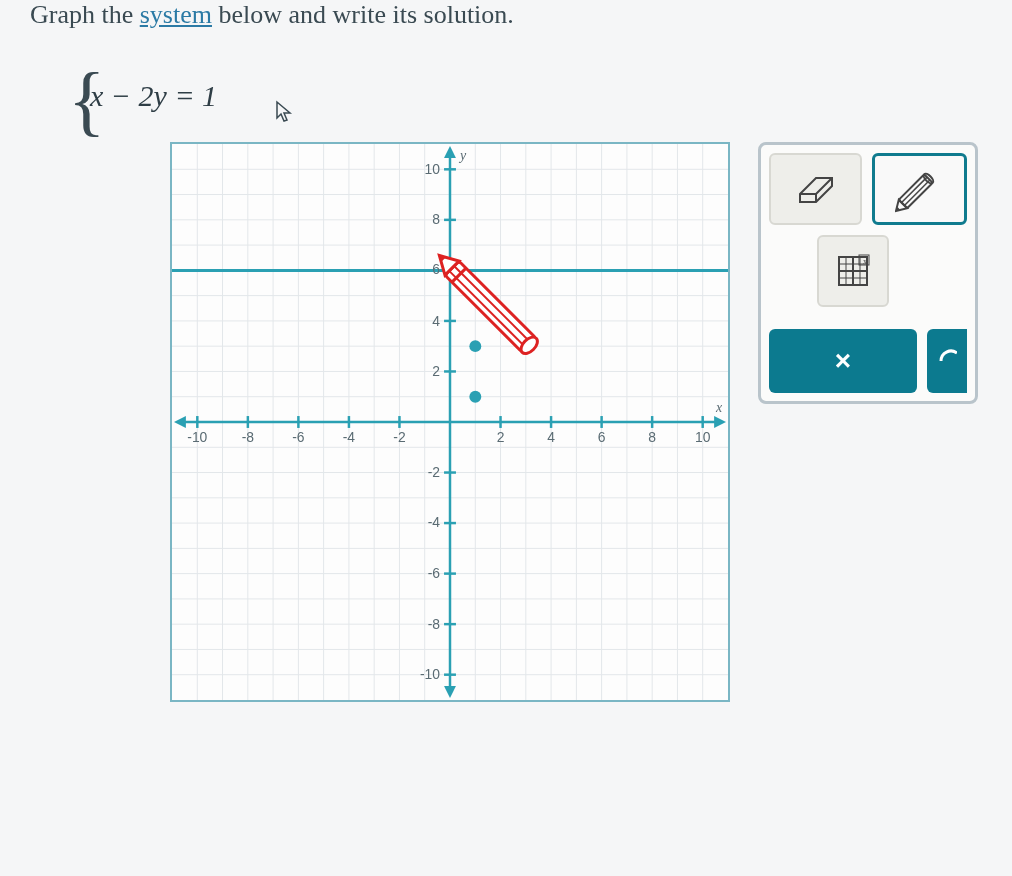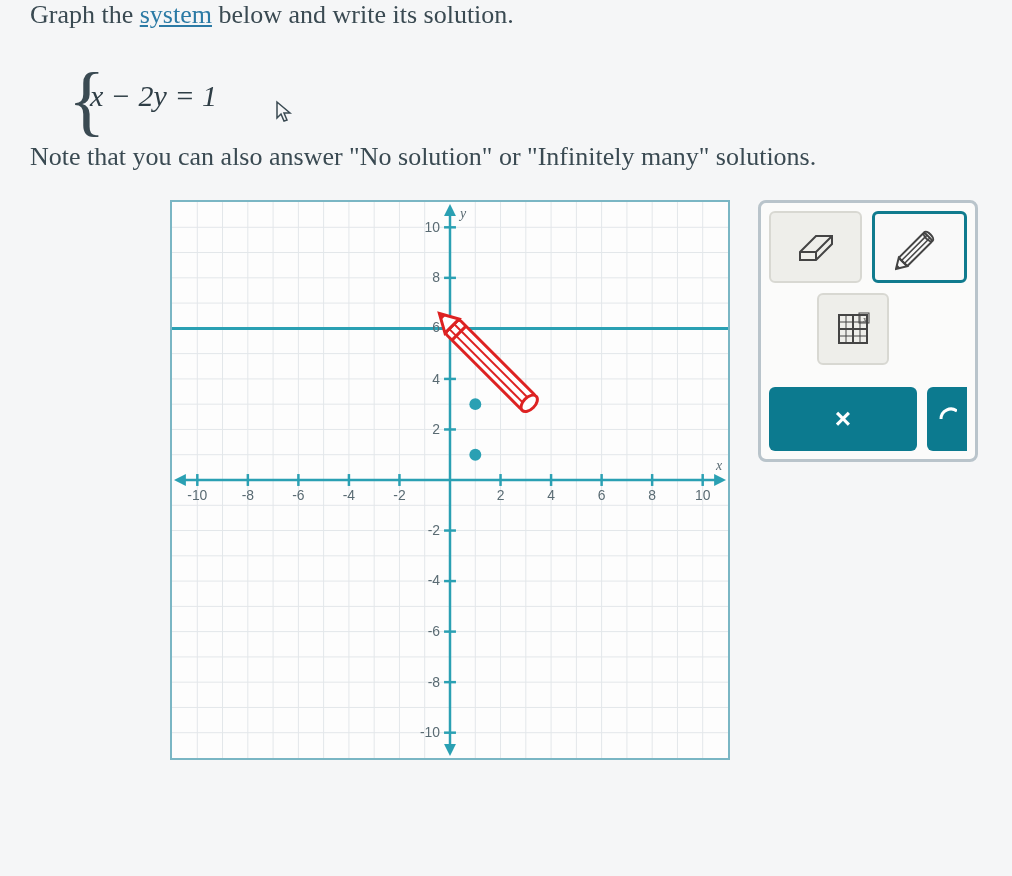--- a/index.html
+++ b/index.html
@@ -105,21 +105,20 @@
 
   <div class="system-block">
     <span class="brace">{</span>
     <div class="eq">x − 2y = 1</div>
   </div>
 
   <svg class="cursor-arrow" viewBox="0 0 20 24">
     <path d="M2 2 L2 18 L6 14 L9 21 L12 20 L9 13 L15 13 Z" fill="none" stroke="#3a4a52" stroke-width="1.5"></path>
   </svg>
 
-  <div class="note-line">Note that you can also answer "No solution" or "Infinitely many" solutions.</div>
 
   <div class="lower">
     <div class="graph-wrap">
       <svg class="grid-svg" viewBox="0 0 560 560">
 
         <g>
         
         
         </g>
         <g>

